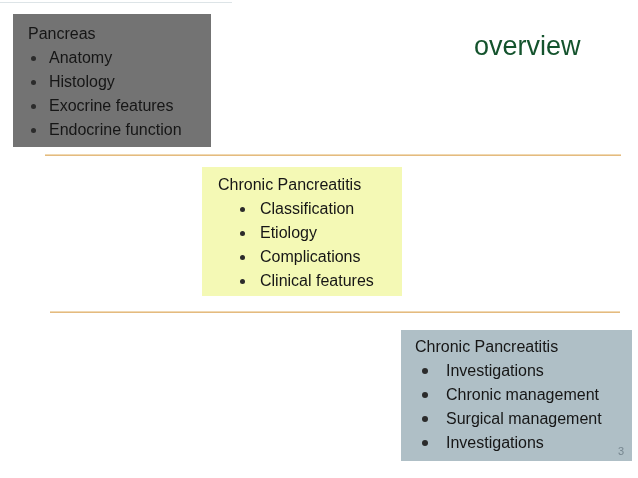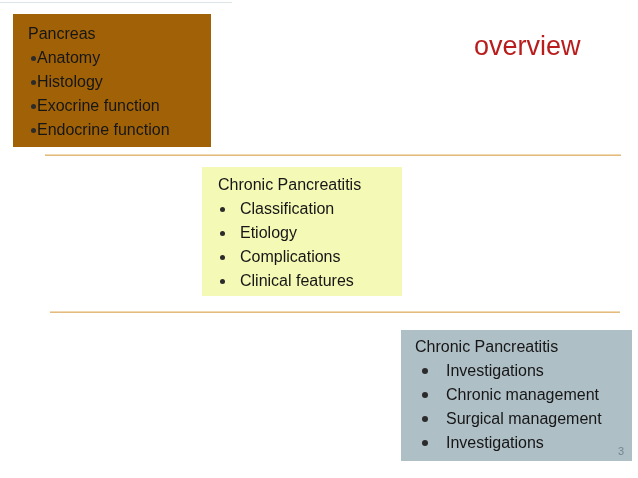--- a/index.html
+++ b/index.html
@@ -17,42 +17,42 @@
     position: absolute;
     left: 0; top: 2px;
     width: 232px; height: 1px;
     background: #dde4e7;
   }
   .overview-title {
     position: absolute;
     left: 474px; top: 30px;
     font-size: 27px;
     line-height: 32px;
-    color: #b91c1c;
+    color: #14532d;
   }
   .box { position: absolute; }
   .box-title { font-size: 16px; line-height: 24px; }
   .box-list { list-style: none; }
   .box-item { position: relative; font-size: 16px; line-height: 24px; }
   .bullet {
     position: absolute;
     width: 5px; height: 5px;
     border-radius: 50%;
     background: #2b2b2b;
     top: 10px;
   }
   
   .box-cyan { left: 13px; top: 14px; width: 198px; height: 133px; padding-top: 8px; }
   .box-cyan .box-title { padding-left: 15px; }
-  .box-cyan .box-item { padding-left: 24px; }
+  .box-cyan .box-item { padding-left: 36px; }
   .box-cyan .bullet { left: 18px; }
   
   .box-yellow { left: 202px; top: 167px; width: 200px; height: 129px; padding-top: 6px; }
   .box-yellow .box-title { padding-left: 16px; }
-  .box-yellow .box-item { padding-left: 38px; }
+  .box-yellow .box-item { padding-left: 38px; margin-left: 20px; }
   .box-yellow .bullet { left: 18px; }
   
   .box-gray { left: 401px; top: 330px; width: 231px; height: 131px; padding-top: 5px; }
   .box-gray .box-title { padding-left: 14px; }
   .box-gray .box-item { padding-left: 45px; }
   .box-gray .bullet { left: 21px; width: 6px; height: 6px; top: 9px; }
   
   .divider {
     position: absolute;
     height: 2px;
@@ -69,34 +69,34 @@
 </style>
 </head>
 <body>
 
 <div class="slide">
 
   <div class="top-line"></div>
 
   <div class="overview-title">overview</div>
 
-  <div class="box box-cyan" style="background-color: #a16207;">
+  <div class="box box-cyan" style="background-color: #737373;">
     <div class="box-title">Pancreas</div>
     <ul class="box-list">
       <li class="box-item">
         <span class="bullet"></span>
         <span>Anatomy</span>
       </li>
       <li class="box-item">
         <span class="bullet"></span>
         <span>Histology</span>
       </li>
       <li class="box-item">
         <span class="bullet"></span>
-        <span>Exocrine function</span>
+        <span>Exocrine features</span>
       </li>
       <li class="box-item">
         <span class="bullet"></span>
         <span>Endocrine function</span>
       </li>
     </ul>
   </div>
 
   <div class="divider divider-1"></div>
 

